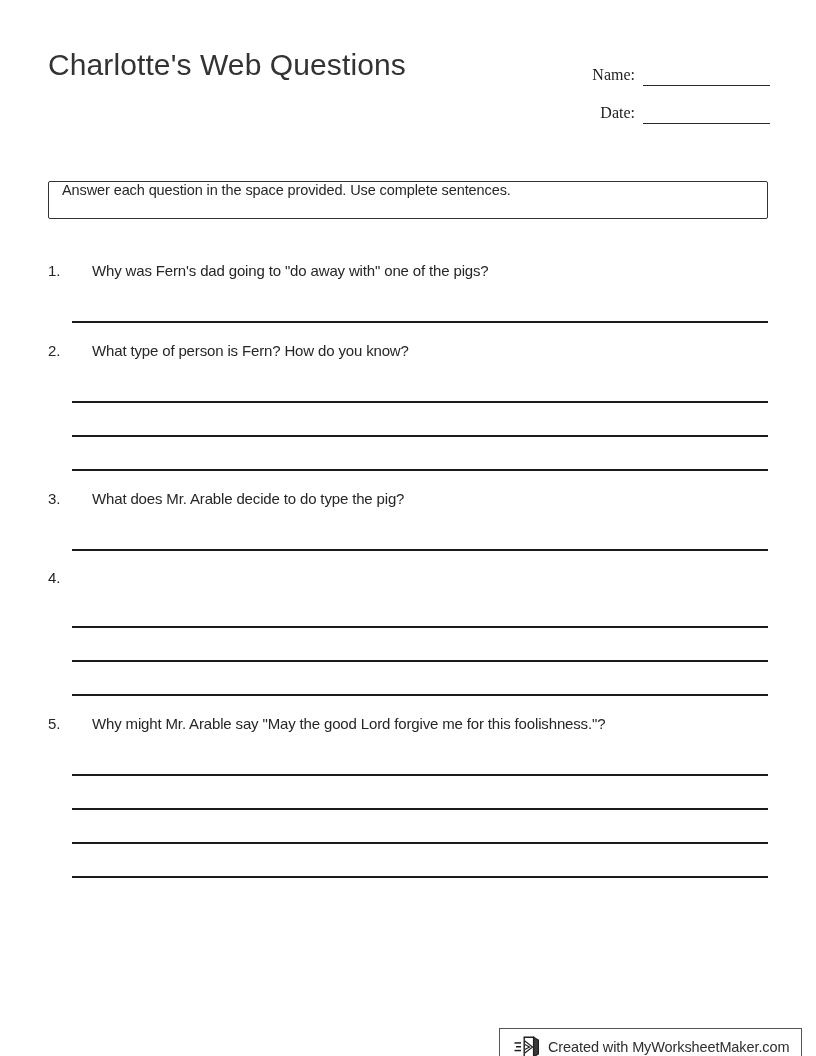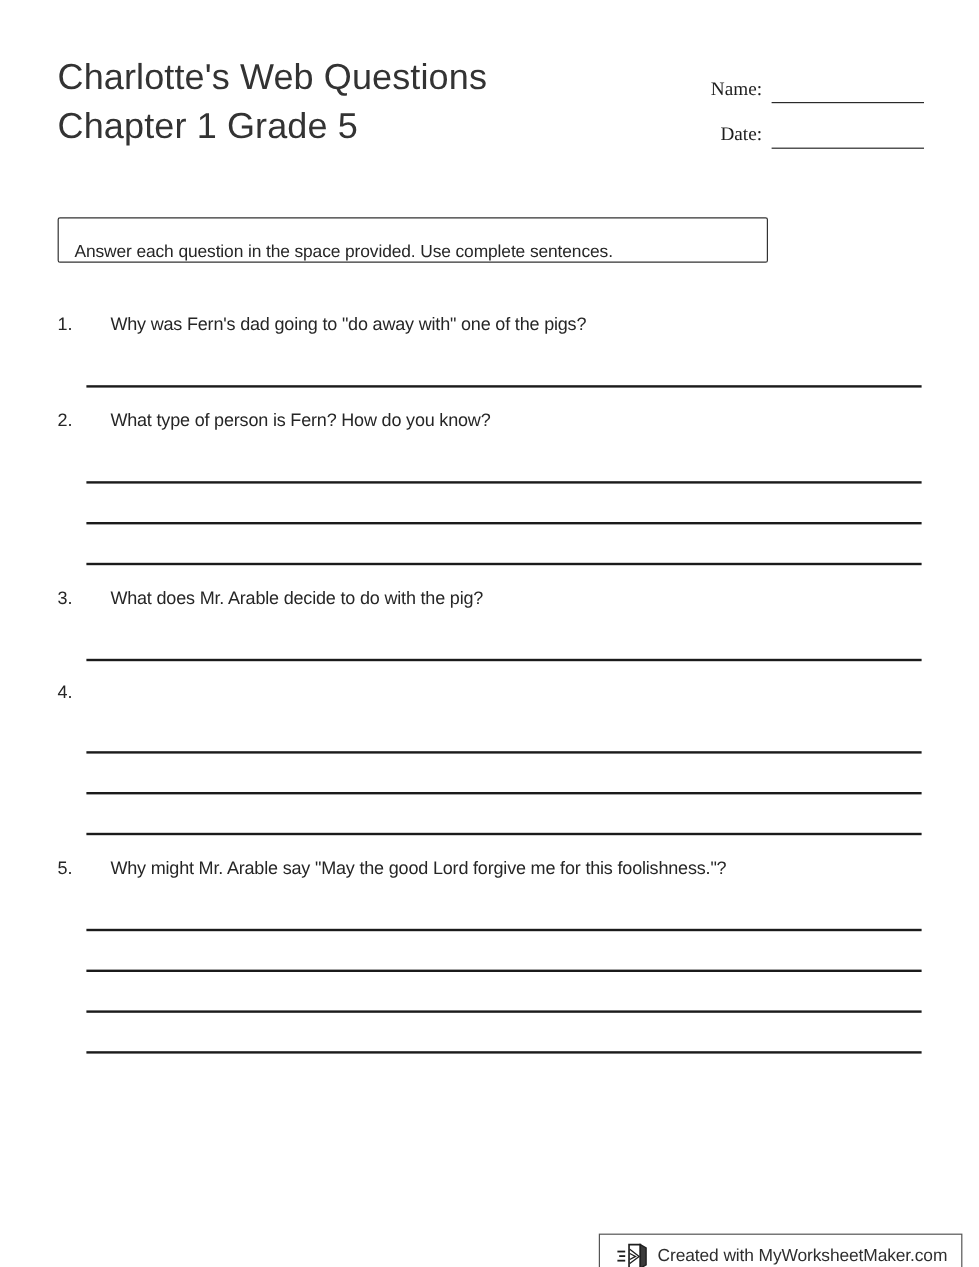--- a/index.html
+++ b/index.html
@@ -64,27 +64,27 @@
     width: 127px;
     border-bottom: 1.6px solid #2a2a2a;
     height: 20px;
   }
 
   
   .instruction-box {
     position: absolute;
     left: 48px;
     top: 181px;
-    width: 592px;
+    width: 720px;
     height: 38px;
     border: 1.4px solid #333333;
     border-radius: 2px;
     box-sizing: border-box;
     display: flex;
-    align-items: flex-end;
+    align-items: flex-start;
   }
   .instruction-text {
     padding-left: 13px;
     font-size: 14.5px;
     color: #262626;
     letter-spacing: -0.1px;
   }
 
   
   .questions {
@@ -156,21 +156,20 @@
     white-space: nowrap;
   }
 </style>
 </head>
 <body>
 
 <div class="header">
 
   <div class="title-block">
     <div class="title-line">Charlotte's Web Questions</div>
-    <div class="title-line">Chapter 1 Grade 5</div>
   </div>
 
   <div class="namedate">
     <div class="nd-row">
       <span class="nd-label">Name:</span>
       <span class="nd-line"></span>
     </div>
     <div class="nd-row">
       <span class="nd-label">Date:</span>
       <span class="nd-line"></span>
@@ -200,21 +199,21 @@
       </div>
       <div class="answer-lines">
         <div class="answer-line"></div>
         <div class="answer-line"></div>
         <div class="answer-line"></div>
       </div>
     </div>
     <div class="question">
       <div class="q-head">
         <span class="q-num">3.</span>
-        <span class="q-text">What does Mr. Arable decide to do with the pig?</span>
+        <span class="q-text">What does Mr. Arable decide to do type the pig?</span>
       </div>
       <div class="answer-lines">
         <div class="answer-line"></div>
       </div>
     </div>
     <div class="question">
       <div class="q-head">
         <span class="q-num">4.</span>
       </div>
       <div class="answer-lines">

